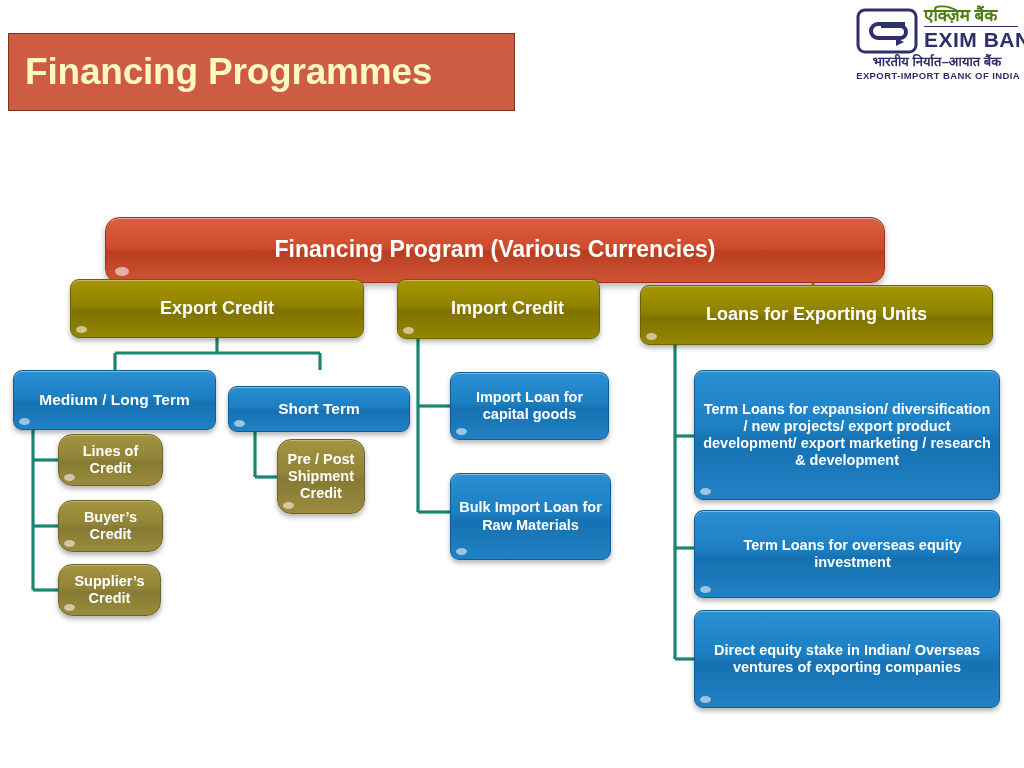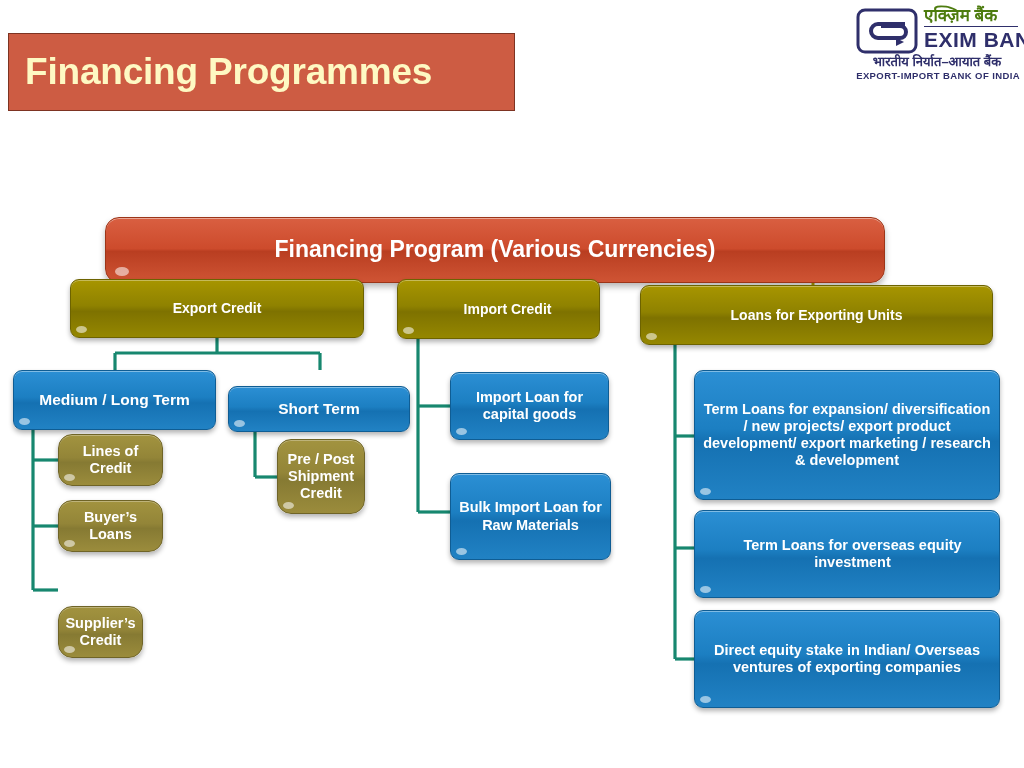--- a/index.html
+++ b/index.html
@@ -139,21 +139,21 @@
     border: 1px solid #9c3518;
     box-shadow: 0 4px 6px rgba(0,0,0,0.28), inset 0 1px 0 rgba(255,255,255,0.45);
     font-size: 23px;
   }
   
   .node.olive2 {
     border-radius: 9px;
     background: linear-gradient(180deg, #a79500 0%, #8f8200 45%, #7e7200 55%, #958700 100%);
     border: 1px solid #6d6300;
     box-shadow: 0 3px 5px rgba(0,0,0,0.3), inset 0 1px 0 rgba(255,255,255,0.35);
-    font-size: 14px;
+    font-size: 18px;
   }
   
   .node.blue {
     border-radius: 9px;
     background: linear-gradient(180deg, #2b8fd4 0%, #1c7fc2 45%, #1571b2 55%, #2182c4 100%);
     border: 1px solid #0f5d94;
     box-shadow: 0 3px 5px rgba(0,0,0,0.3), inset 0 1px 0 rgba(255,255,255,0.4);
     font-size: 14.5px;
   }
   .node.blue.mid { font-size: 15.5px; }
@@ -263,24 +263,24 @@
 
 <div class="node blue mid" style="left:228px; top:370px; width:182px; height:46px;margin-top:16px;">
   <span class="lbl">Short Term</span>
 </div>
 
 <div class="node olive3" style="left:58px; top:434px; width:105px; height:52px;">
   <span class="lbl">Lines of Credit</span>
 </div>
 
 <div class="node olive3" style="left:58px; top:500px; width:105px; height:52px;">
-  <span class="lbl">Buyer’s Loans</span>
-</div>
-
-<div class="node olive3" style="left:58px; top:564px; width:85px; height:52px;margin-top:42px;">
+  <span class="lbl">Buyer’s Credit</span>
+</div>
+
+<div class="node olive3" style="left:58px; top:564px; width:103px; height:52px;">
   <span class="lbl">Supplier’s Credit</span>
 </div>
 
 <div class="node olive3" style="left:277px; top:439px; width:88px; height:75px;">
   <span class="lbl">Pre / Post Shipment Credit</span>
 </div>
 
 <div class="node blue" style="left:450px; top:372px; width:159px; height:68px;">
   <span class="lbl">Import Loan for capital goods</span>
 </div>

